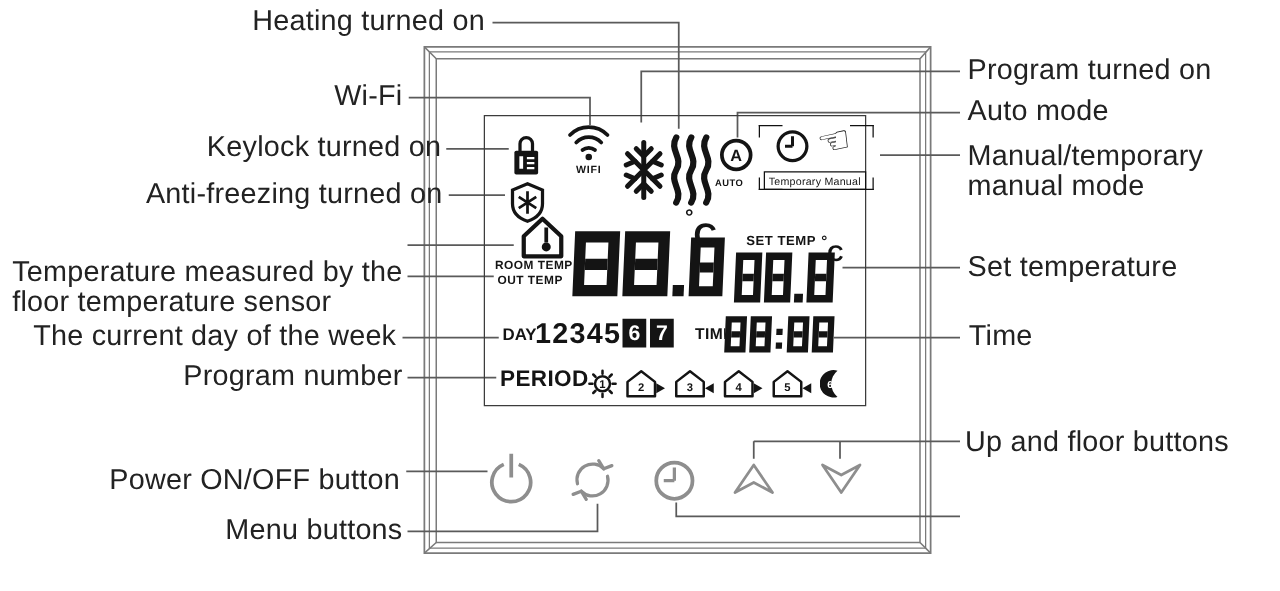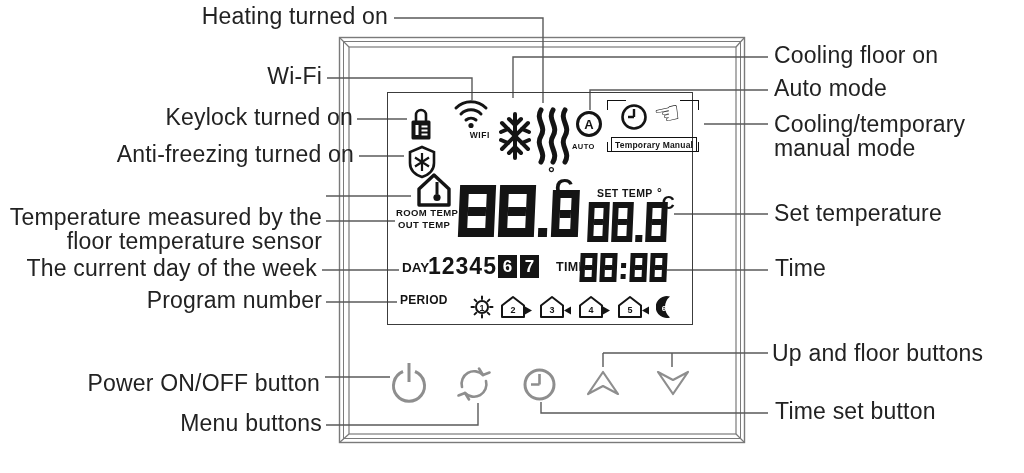--- a/index.html
+++ b/index.html
@@ -8,21 +8,21 @@
     font-family:"Liberation Sans", sans-serif; overflow:hidden;
   }
   svg { display:block; }
   .overlay { position:absolute; left:0; top:0; pointer-events:none; }
 
   
   .lbl {
     position:absolute; font-size:23px; line-height:23px; color:#222;
     letter-spacing:0.2px; white-space:nowrap;
   }
-  .lbl.r { text-align:right; }
+  .lbl.r { text-align:left; }
   .lbl .ln { display:block; }
   .lbl2 { line-height:24px; }
 
   
   #display {
     position:absolute; left:387px; top:92px; width:306px; height:233px;
     border:1.2px solid #3c3c3c; box-sizing:border-box;
   }
   .abs { position:absolute; }
   .ink { color:#141414; }
@@ -54,21 +54,21 @@
               justify-content:center; }
 
   
   #tm-group { position:absolute; left:219px; top:7px; width:92px; height:52px; }
   .tmc { position:absolute; width:18px; height:9px; }
   .tmc.tl { left:0; top:0; border-left:1.5px solid #111; border-top:1.5px solid #111; }
   .tmc.tr { right:0; top:0; border-right:1.5px solid #111; border-top:1.5px solid #111; }
   .tmc.bl { left:0; bottom:0; border-left:1.5px solid #111; border-bottom:1.5px solid #111; }
   .tmc.br { right:0; bottom:0; border-right:1.5px solid #111; border-bottom:1.5px solid #111; }
   #tm-label { position:absolute; left:4px; top:37px; border:1.3px solid #111;
-              font-size:8.5px; font-weight:700; letter-spacing:0.2px; padding:1.5px 3px;
+              font-size:8.5px; font-weight:400; letter-spacing:0.2px; padding:1.5px 3px;
               white-space:nowrap; color:#141414; }
   #hand-glyph { position:absolute; left:47px; top:-1px; font-size:30px; line-height:30px;
               color:#141414; transform:rotate(-12deg);
               font-family:"DejaVu Sans", sans-serif; }
 
   .period-row { position:absolute; left:82px; top:202px; display:flex; gap:6px; align-items:center; }
 </style>
 </head>
 <body>
 
@@ -119,21 +119,21 @@
     </svg>
 
     <svg class="abs" style="left:64px;top:2px" width="38" height="34" viewBox="0 0 38 34">
       <g fill="none" stroke="#141414" stroke-width="3" stroke-linecap="round">
         <path d="M4,13 A21,21 0 0 1 34,13"></path>
         <path d="M9,19 A14,14 0 0 1 29,19"></path>
         <path d="M14,25 A8,8 0 0 1 24,25"></path>
       </g>
       <circle cx="19" cy="30.5" r="2.6" fill="#141414"></circle>
     </svg>
-    <div class="abs bold-sm" style="left:64px;top:37px;width:38px;text-align:right;font-size:8.5px;letter-spacing:0.6px">WIFI</div>
+    <div class="abs bold-sm" style="left:64px;top:37px;width:38px;text-align:center;font-size:8.5px;letter-spacing:0.6px">WIFI</div>
 
     <svg class="abs" style="left:109px;top:16px" width="36" height="54" viewBox="0 0 36 54">
       <g fill="none" stroke="#141414" stroke-width="4" stroke-linecap="round" stroke-linejoin="round">
         <path d="M18,5 V49"></path>
         <path d="M5,14 L31,40 M31,14 L5,40"></path>
         <path d="M12,10 L18,16 L24,10"></path>
         <path d="M12,44 L18,38 L24,44"></path>
         <path d="M4,23 L11,20 M4,31 L11,34 M32,23 L25,20 M32,31 L25,34"></path>
       </g>
     </svg>
@@ -201,21 +201,21 @@
         <span class="d8"></span>
         <span class="d8"></span>
         <span class="colon">
           <i></i>
           <i></i>
         </span>
         <span class="d8"></span>
         <span class="d8"></span>
       </div>
 
-    <div class="abs bold-sm" style="left:12px;top:200px;font-size:12px;letter-spacing:0.3px">PERIOD</div>
+    <div class="abs bold-sm" style="left:12px;top:200px;font-size:18px;letter-spacing:0.3px">PERIOD</div>
     <div class="period-row">
       <svg width="24" height="24" viewBox="0 0 24 24">
         <circle cx="12" cy="12" r="6" fill="none" stroke="#141414" stroke-width="2"></circle>
         <g stroke="#141414" stroke-width="2" stroke-linecap="round">
           <path d="M12,1.5 V4 M12,20 V22.5 M1.5,12 H4 M20,12 H22.5 M4.6,4.6 L6.4,6.4 M17.6,17.6 L19.4,19.4 M4.6,19.4 L6.4,17.6 M17.6,6.4 L19.4,4.6"></path>
         </g>
         <text x="12" y="15.5" text-anchor="middle" font-size="9" font-weight="800" font-family="Liberation Sans, sans-serif" fill="#141414">1</text>
       </svg>
       <svg width="33" height="24" viewBox="0 0 33 24">
         <path d="M2,10.5 L13,2 L24,10.5 V22 H2 Z" fill="none" stroke="#141414" stroke-width="2" stroke-linejoin="round"></path>
@@ -277,24 +277,23 @@
   <div class="lbl r" style="right:670px;top:143px">Anti-freezing turned on</div>
   <div class="lbl r" style="right:707px;top:257px">The current day of the week</div>
   <div class="lbl r lbl2" style="right:702px;top:205px">
     <span class="ln">Temperature measured by the</span>
     <span class="ln">floor temperature sensor</span>
   </div>
   <div class="lbl r" style="right:702px;top:289px">Program number</div>
   <div class="lbl r" style="right:704px;top:372px">Power ON/OFF button</div>
   <div class="lbl r" style="right:702px;top:412px">Menu buttons</div>
 
-  <div class="lbl" style="left:774px;top:44px">Cooling floor on</div>
+  <div class="lbl" style="left:774px;top:44px">Program turned on</div>
   <div class="lbl" style="left:774px;top:77px">Auto mode</div>
   <div class="lbl lbl2" style="left:774px;top:112px">
-    <span class="ln">Cooling/temporary</span>
+    <span class="ln">Manual/temporary</span>
     <span class="ln">manual mode</span>
   </div>
   <div class="lbl" style="left:774px;top:202px">Set temperature</div>
   <div class="lbl" style="left:775px;top:257px">Time</div>
   <div class="lbl" style="left:772px;top:342px">Up and floor buttons</div>
-  <div class="lbl" style="left:775px;top:400px">Time set button</div>
 
 </div>
 
 </body></html>

